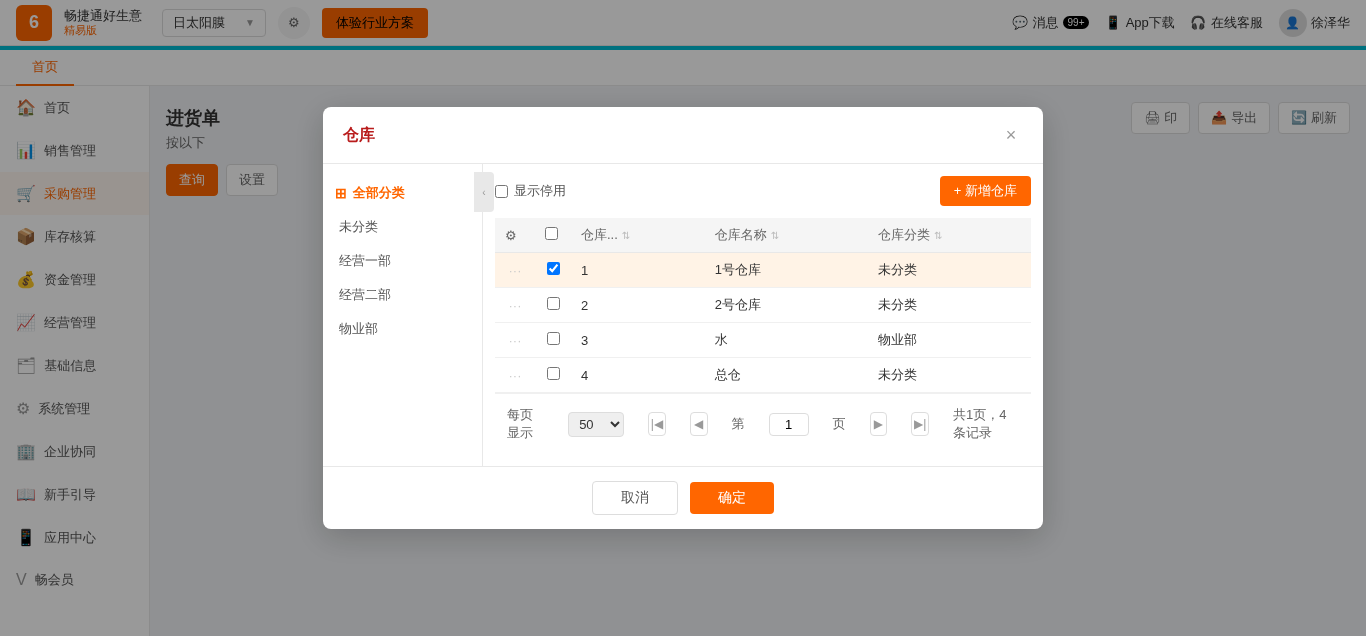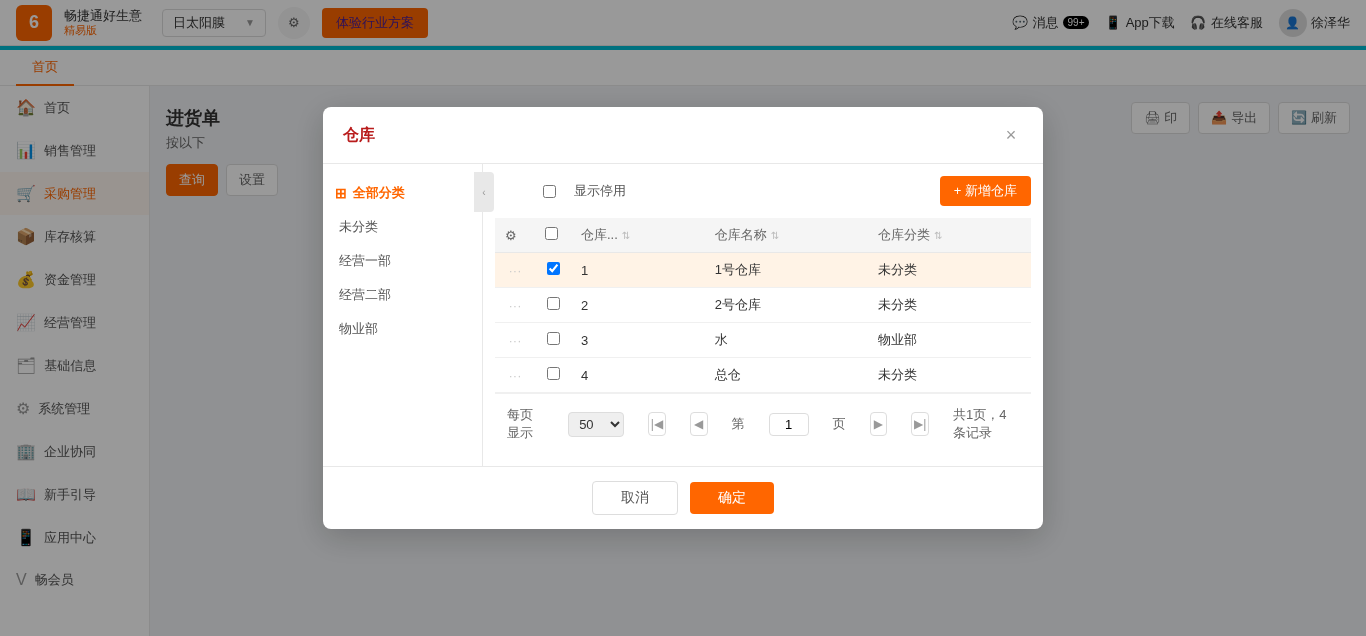--- a/index.html
+++ b/index.html
@@ -22,21 +22,21 @@
       display: flex; align-items: center; gap: 20px;
       border: 1px solid #ddd; border-radius: 4px;
       padding: 4px 10px; cursor: pointer; color: #333; margin-left: 8px;
     }
     .topbar-store .arrow { color: #999; font-size: 10px; }
     .topbar-gear {
       width: 32px; height: 32px; border-radius: 50%; background: #f5f5f5;
       display: flex; align-items: center; justify-content: center; cursor: pointer; color: #666;
     }
     .topbar-btn-orange {
-      background: #f60; color: #4c1d95; border: none; border-radius: 4px;
+      background: #f60; color: #000000; border: none; border-radius: 4px;
       padding: 6px 14px; cursor: pointer; font-size: 13px;
     }
     .topbar-right { margin-left: auto; display: flex; align-items: center; gap: 16px; }
     .topbar-right-item { display: flex; align-items: center; gap: 4px; color: #333; cursor: pointer; font-size: 13px; }
     .topbar-right-item .badge {
       background: #000000; color: #fff; border-radius: 10px;
       font-size: 10px; padding: 1px 5px;
     }
     .topbar-avatar {
       width: 28px; height: 28px; border-radius: 50%; background: #ddd;
@@ -132,21 +132,21 @@
     .table-toolbar { display: flex; align-items: center; gap: 8px; margin-bottom: 12px; }
     .search-box {
       display: flex; align-items: center; border: 1px solid #ddd; border-radius: 4px;
       padding: 4px 8px; gap: 6px; flex: 1; max-width: 280px;
     }
     .search-box input {
       border: none; outline: none; font-size: 13px; color: #333; width: 100%;
       background: transparent;
     }
     .search-icon { color: #ccc; cursor: pointer; }
-    .checkbox-label { display: flex; align-items: center; gap: 18px; color: #555; cursor: pointer; margin-left: 48px; }
+    .checkbox-label { display: flex; align-items: center; gap: 6px; color: #555; cursor: pointer; }
     .add-btn {
       margin-left: auto; background: #f60; color: #fff;
       border: none; border-radius: 4px; padding: 6px 14px;
       cursor: pointer; font-size: 13px; display: flex; align-items: center; gap: 4px;
     }
 
     
     .data-table { width: 100%; border-collapse: collapse; }
     .data-table th {
       background: #f5f5f5; text-align: left; padding: 8px 10px;

